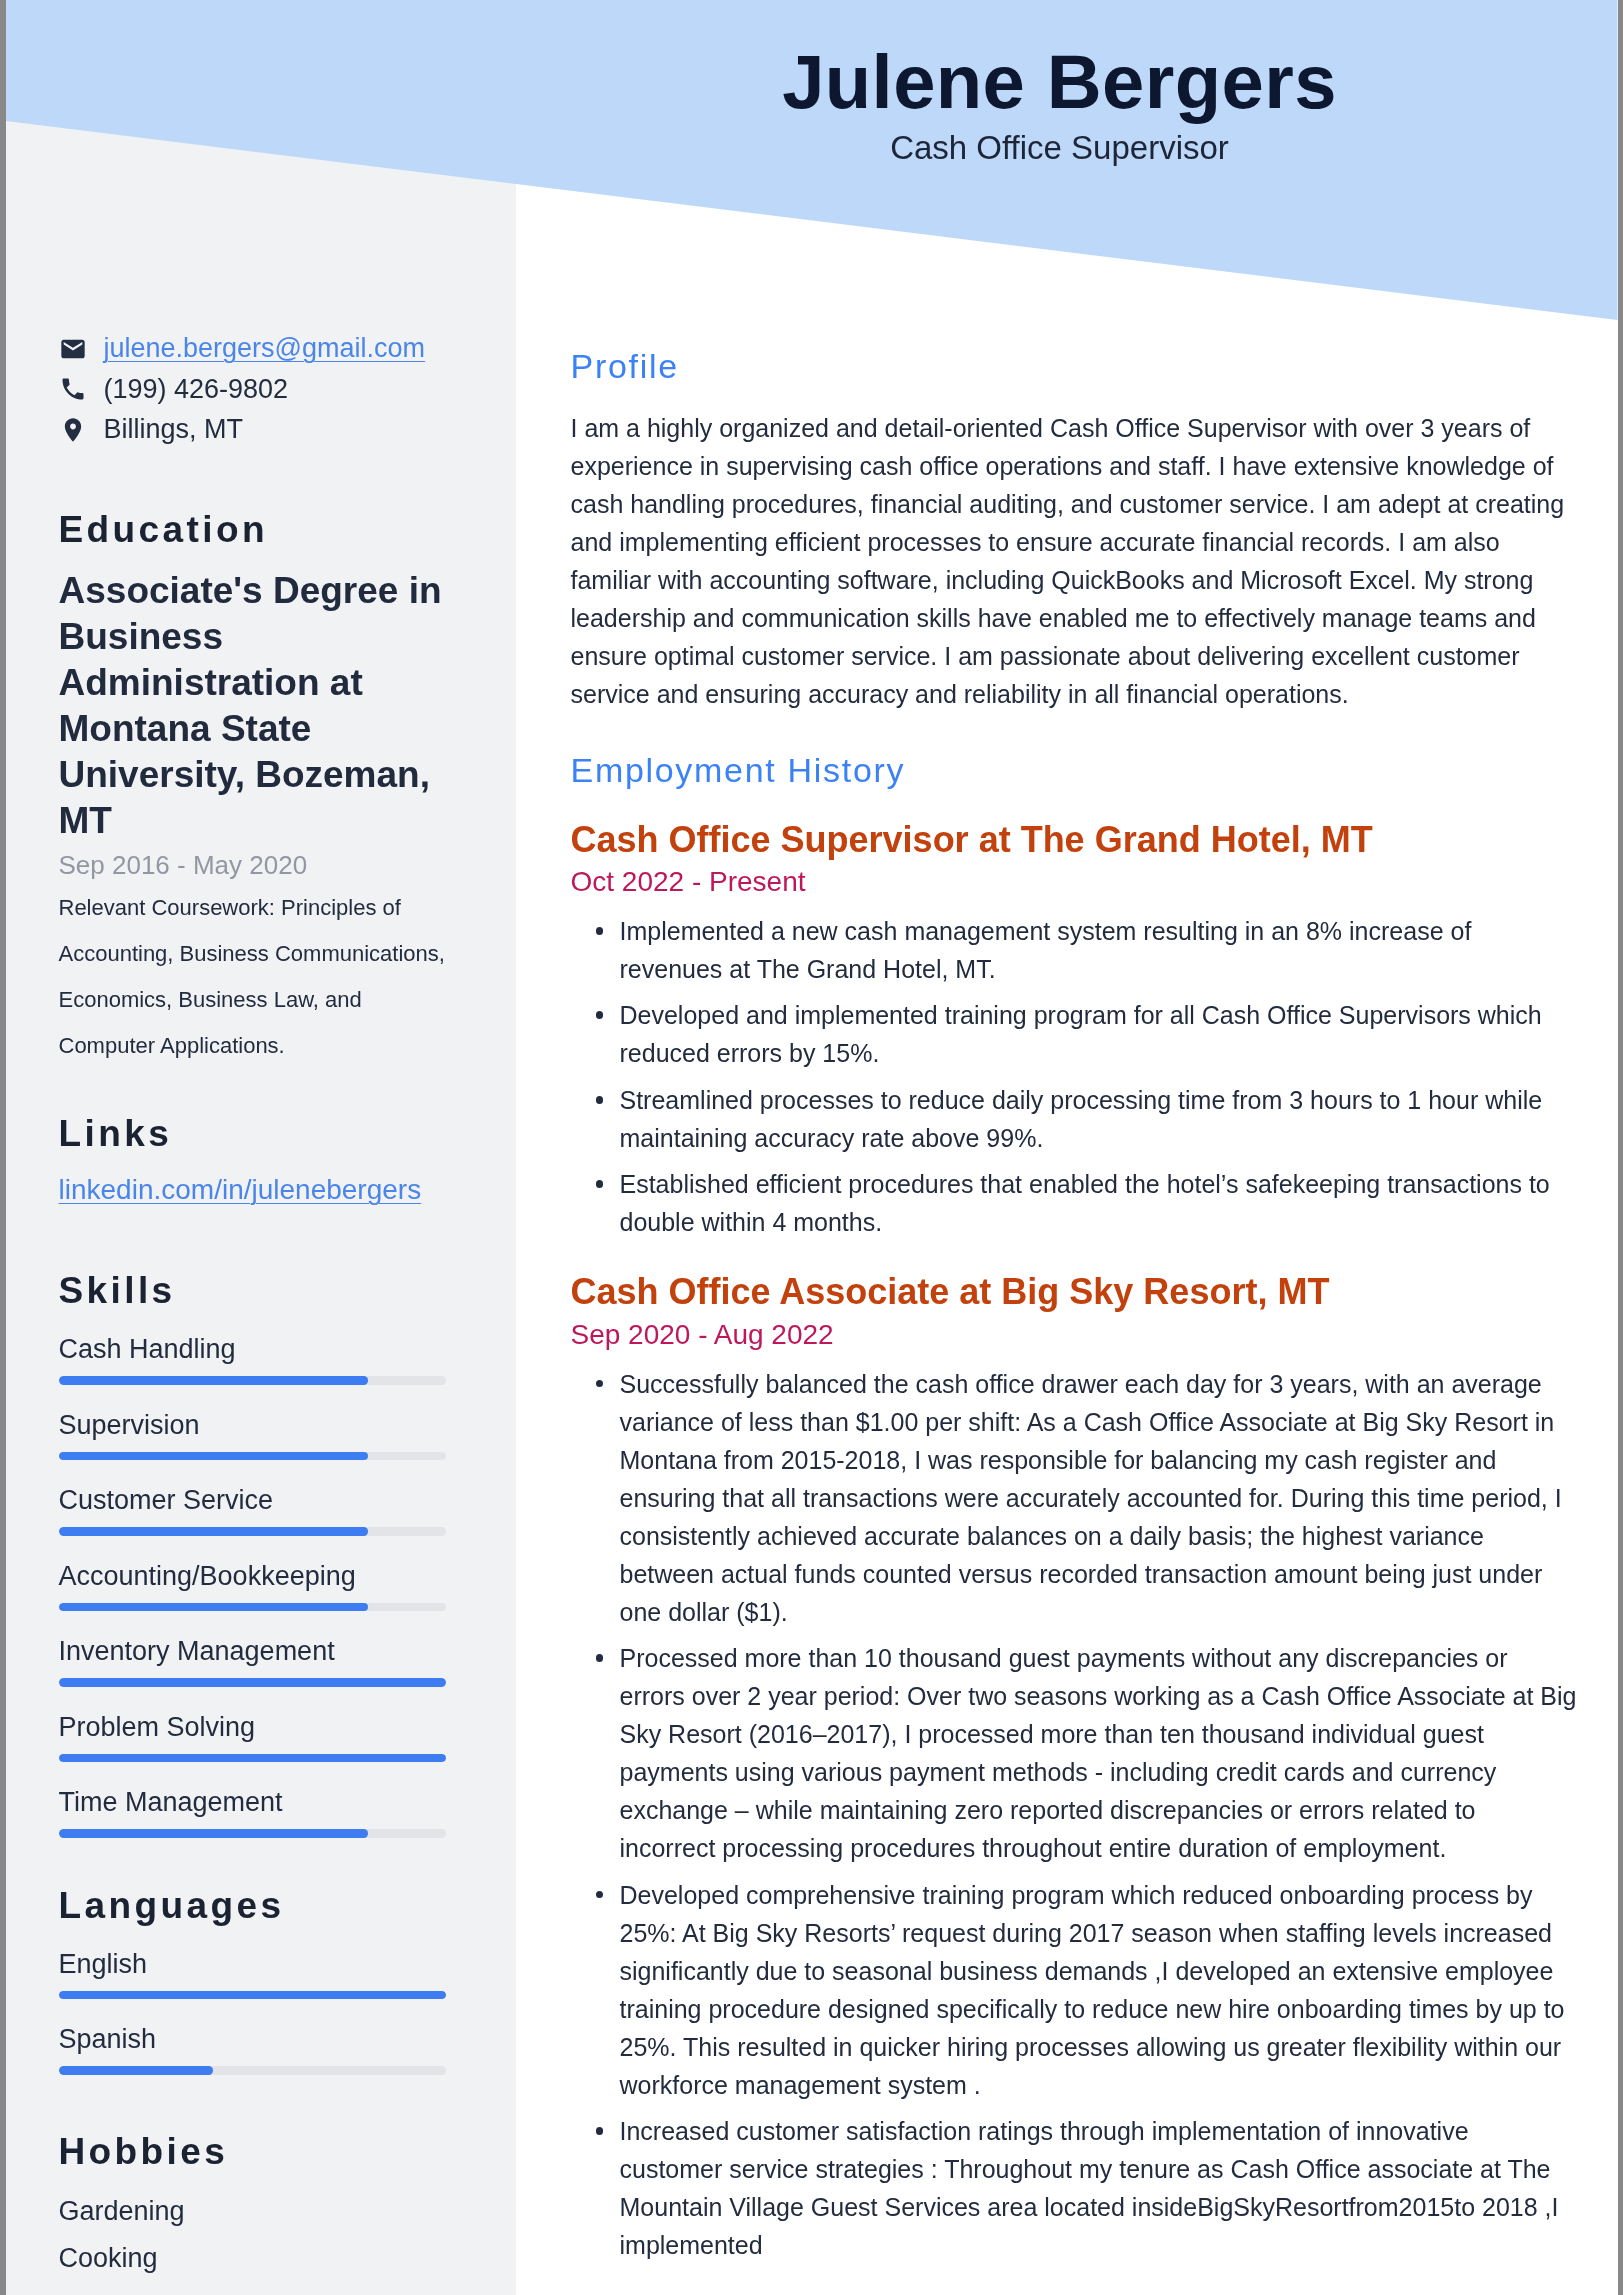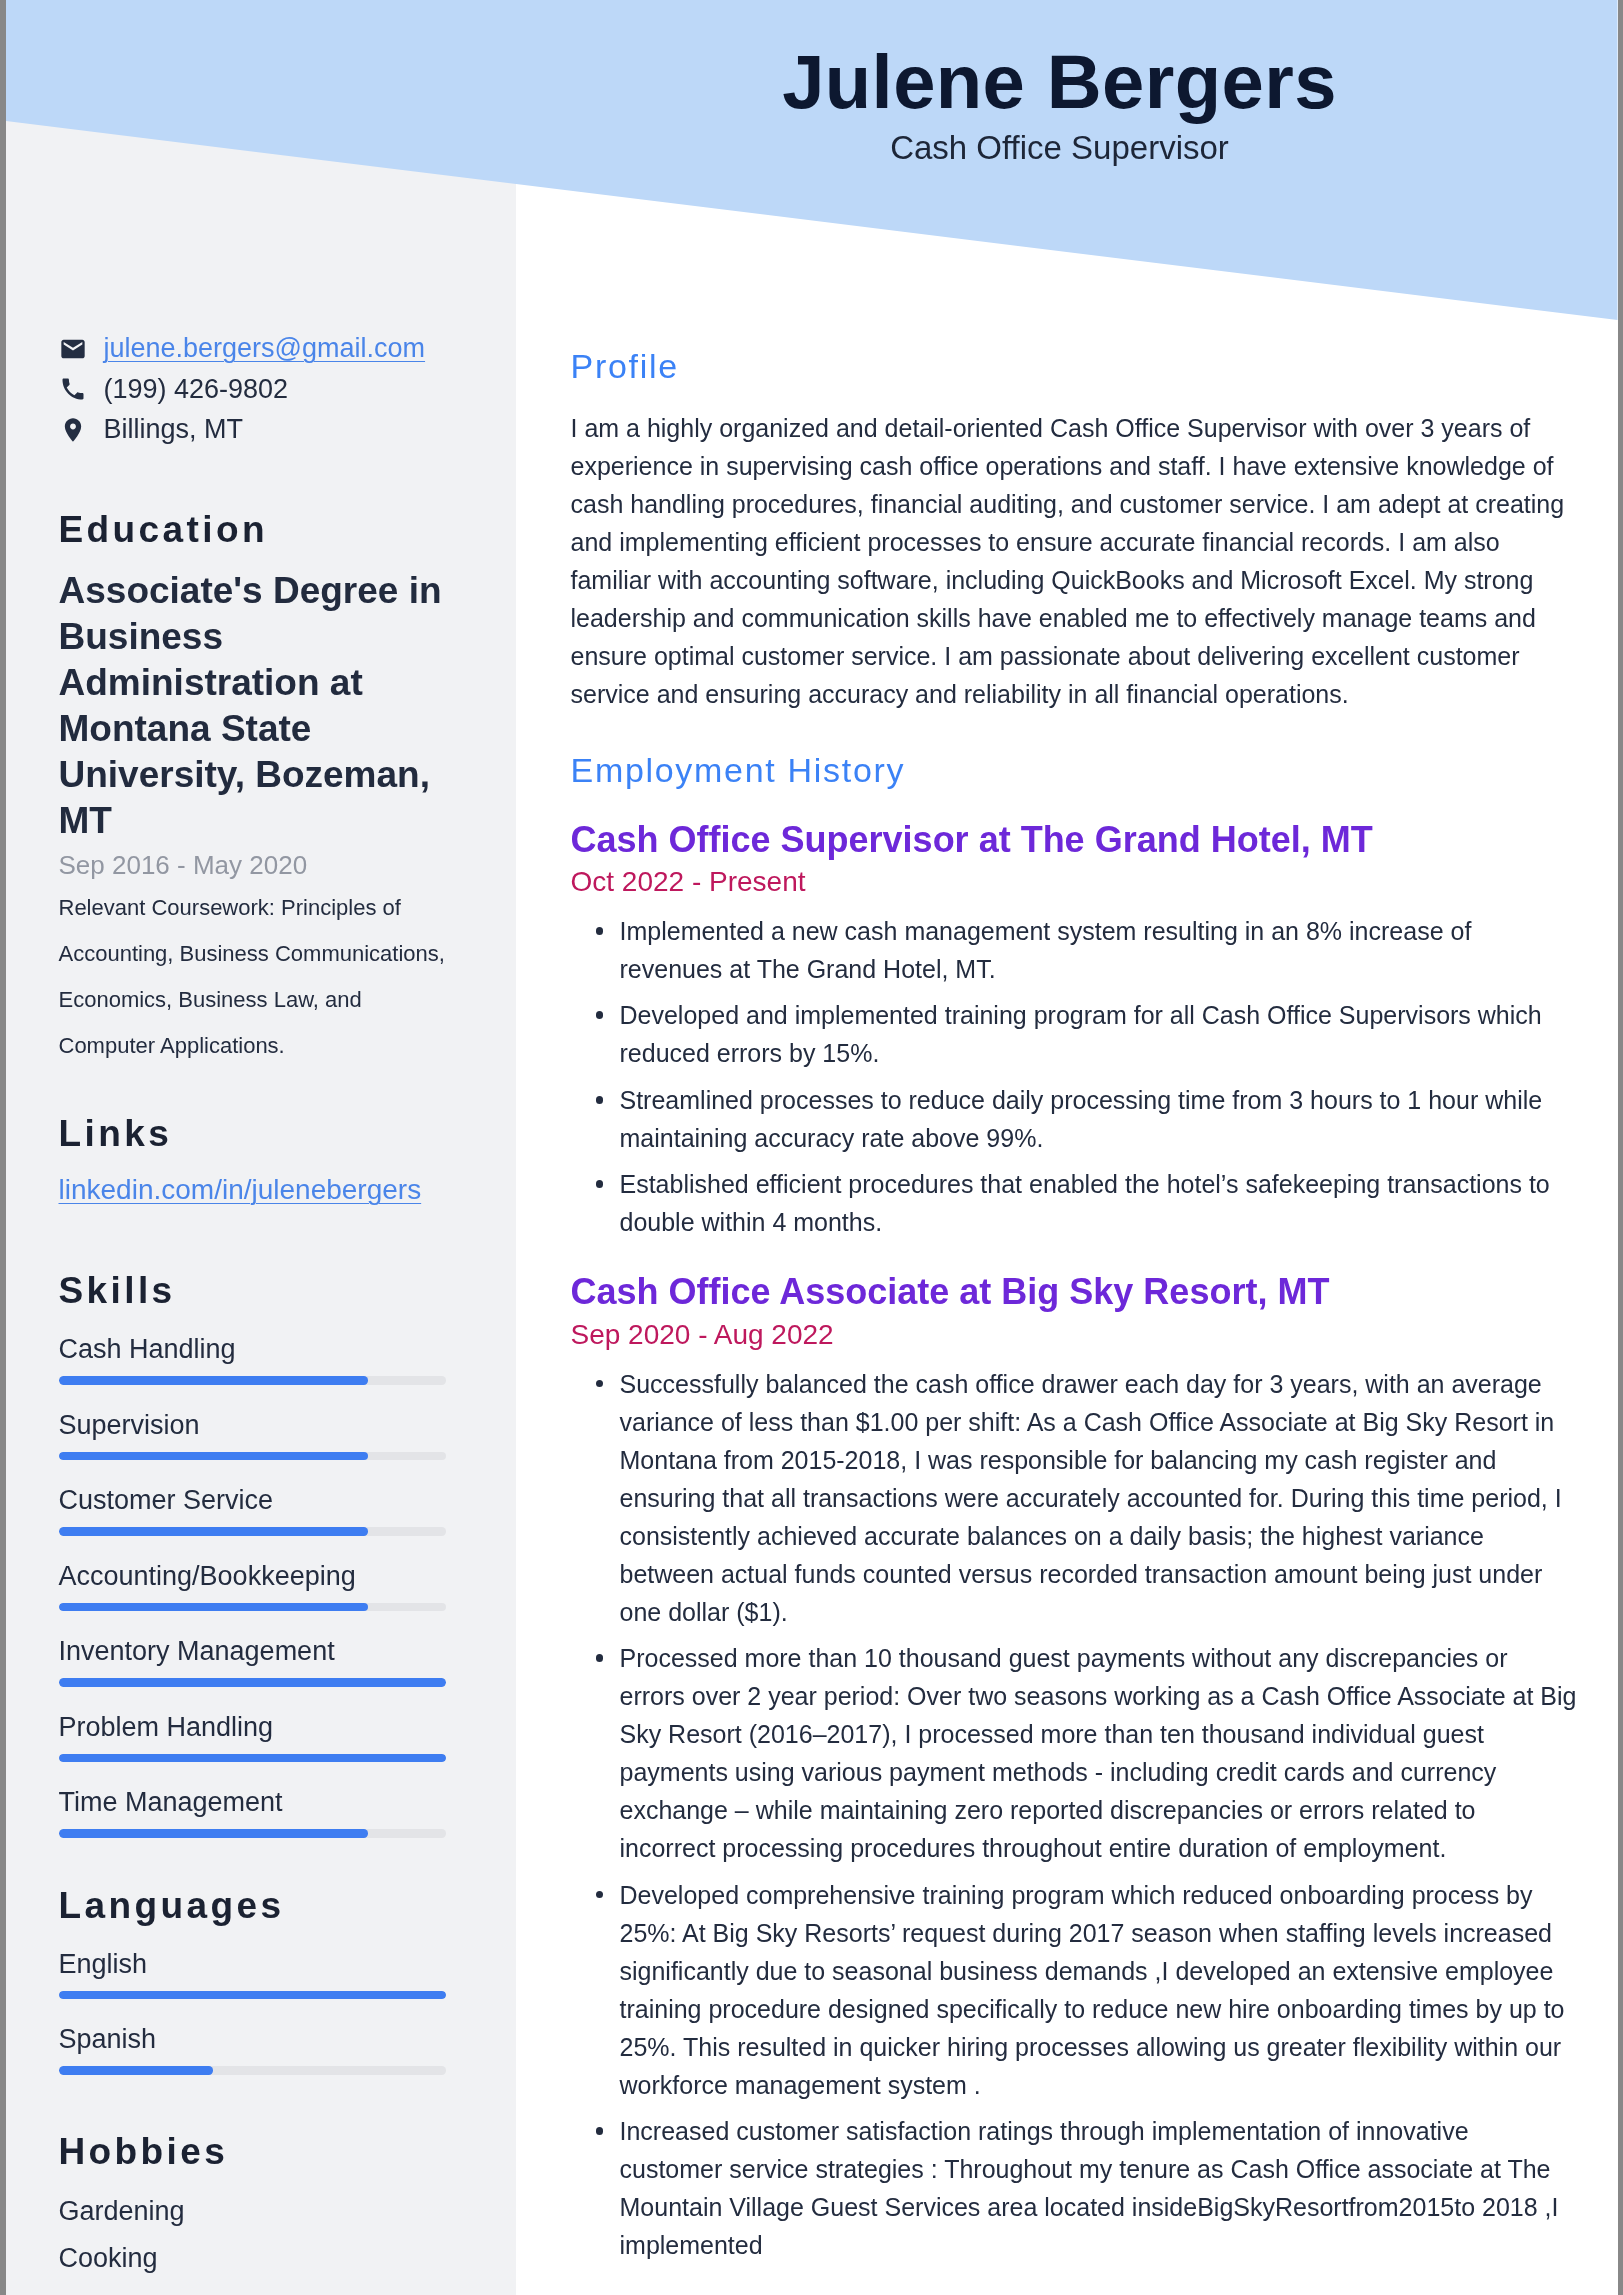--- a/index.html
+++ b/index.html
@@ -57,21 +57,21 @@
 
   
   .main { position:absolute; left:565px; top:343px; width:1007px; }
   .main-heading {
     font-size:34px; font-weight:400; letter-spacing:1.7px; color:#3b82f6; line-height:47px;
   }
   .profile-text { margin-top:18.6px; font-size:25px; line-height:38px; color:#232c3f; }
   .eh-heading { margin-top:34px; }
   .job { margin-top:25px; }
   .job + .job { margin-top:30px; }
-  .job-title { font-size:36px; font-weight:700; color:#6d28d9; line-height:42px; }
+  .job-title { font-size:36px; font-weight:700; color:#c2410c; line-height:42px; }
   .job-dates { margin-top:3.4px; font-size:28px; line-height:36px; color:#be185d; }
   ul.bullets { margin-top:12px; list-style:none; }
   ul.bullets li {
     position:relative; padding-left:49px; margin-bottom:8.5px;
     font-size:25px; line-height:38px; color:#232c3f;
   }
   ul.bullets li::before {
     content:""; position:absolute; left:25px; top:15px;
     width:7.6px; height:7.6px; border-radius:50%; background:#232c3f;
   }
@@ -157,21 +157,21 @@
         </div>
 
         <div class="skill-item">
           <div class="skill-label">Inventory Management</div>
           <div class="skill-bar">
             <div class="skill-bar-fill" style="width: 100%;"></div>
           </div>
         </div>
 
         <div class="skill-item">
-          <div class="skill-label">Problem Handling</div>
+          <div class="skill-label">Problem Solving</div>
           <div class="skill-bar">
             <div class="skill-bar-fill" style="width: 100%;"></div>
           </div>
         </div>
 
         <div class="skill-item">
           <div class="skill-label">Time Management</div>
           <div class="skill-bar">
             <div class="skill-bar-fill" style="width: 80%;"></div>
           </div>

